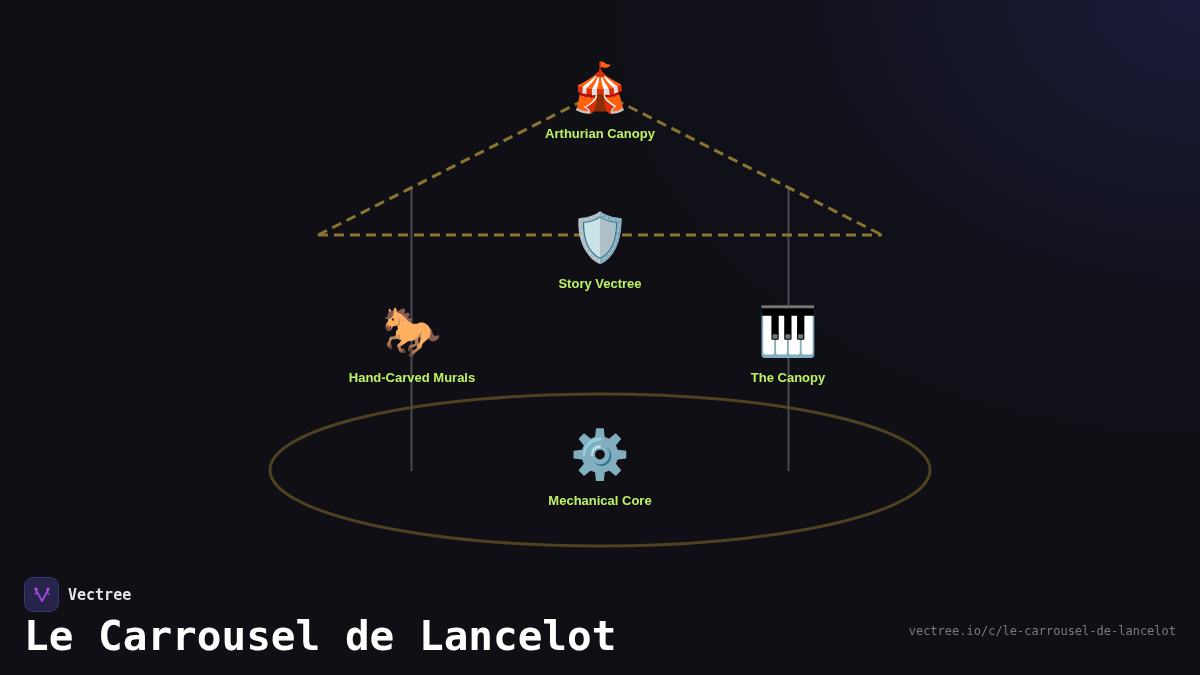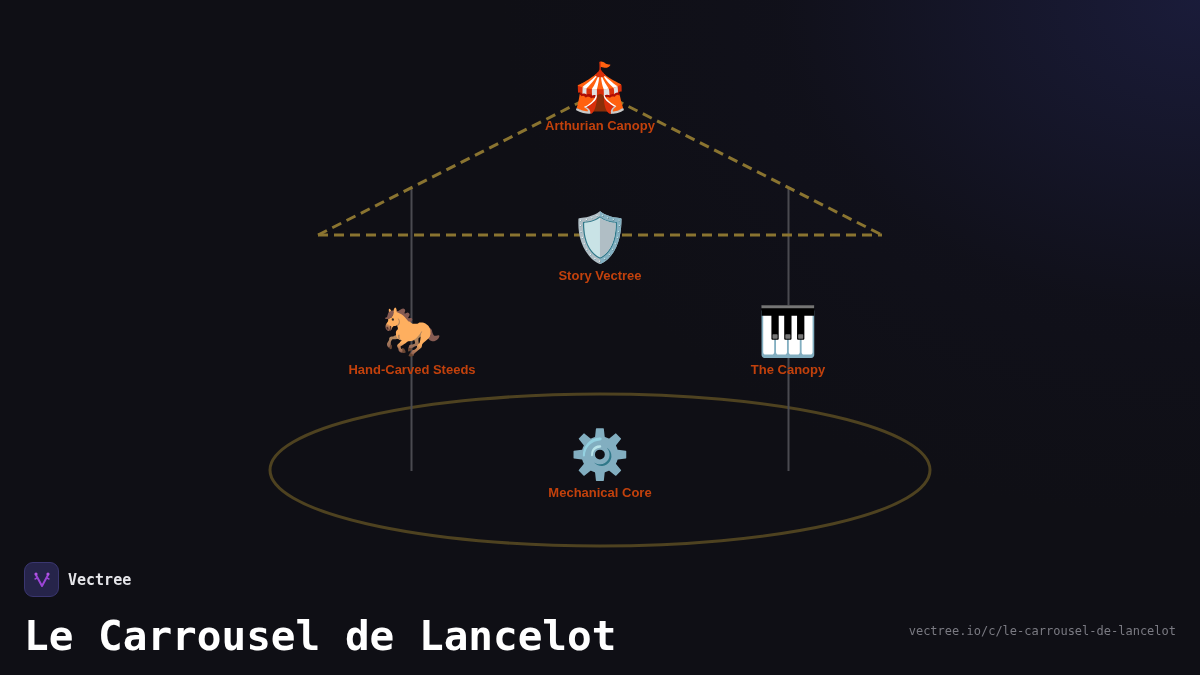--- a/index.html
+++ b/index.html
@@ -15,24 +15,24 @@
   }
   svg.diagram { position:absolute; left:0; top:0; }
   .node {
     position:absolute; transform:translateX(-50%);
     display:flex; flex-direction:column; align-items:center;
   }
   .node .emoji {
     font-size:48px; line-height:56px; height:56px;
   }
   .node .label {
-    margin-top:2px; color:#c2410c; font-weight:bold; font-size:13px; white-space:nowrap;
+    margin-top:10px; color:#bef264; font-weight:bold; font-size:13px; white-space:nowrap;
   }
   .brand {
-    position:absolute; left:24px; top:562px; display:flex; align-items:center; gap:9px;
+    position:absolute; left:24px; top:577px; display:flex; align-items:center; gap:9px;
   }
   .brand-logo {
     width:33px; height:33px; border-radius:9px;
     background:#26244a; border:1px solid #3a3670;
     display:flex; align-items:center; justify-content:center;
   }
   .brand-name {
     color:#e6e6ea; font-family:"DejaVu Sans Mono", monospace; font-weight:bold; font-size:15px;
   }
   .title {
@@ -69,21 +69,21 @@
   <div class="label">Arthurian Canopy</div>
 </div>
 
 <div class="node" style="left:600px; top:210px;">
   <div class="emoji">🛡️</div>
   <div class="label">Story Vectree</div>
 </div>
 
 <div class="node" style="left:412px; top:304px;">
   <div class="emoji">🐎</div>
-  <div class="label">Hand-Carved Steeds</div>
+  <div class="label">Hand-Carved Murals</div>
 </div>
 
 <div class="node" style="left:788px; top:304px;">
   <div class="emoji">🎹</div>
   <div class="label">The Canopy</div>
 </div>
 
 <div class="node" style="left:600px; top:427px;">
   <div class="emoji">⚙️</div>
   <div class="label">Mechanical Core</div>

